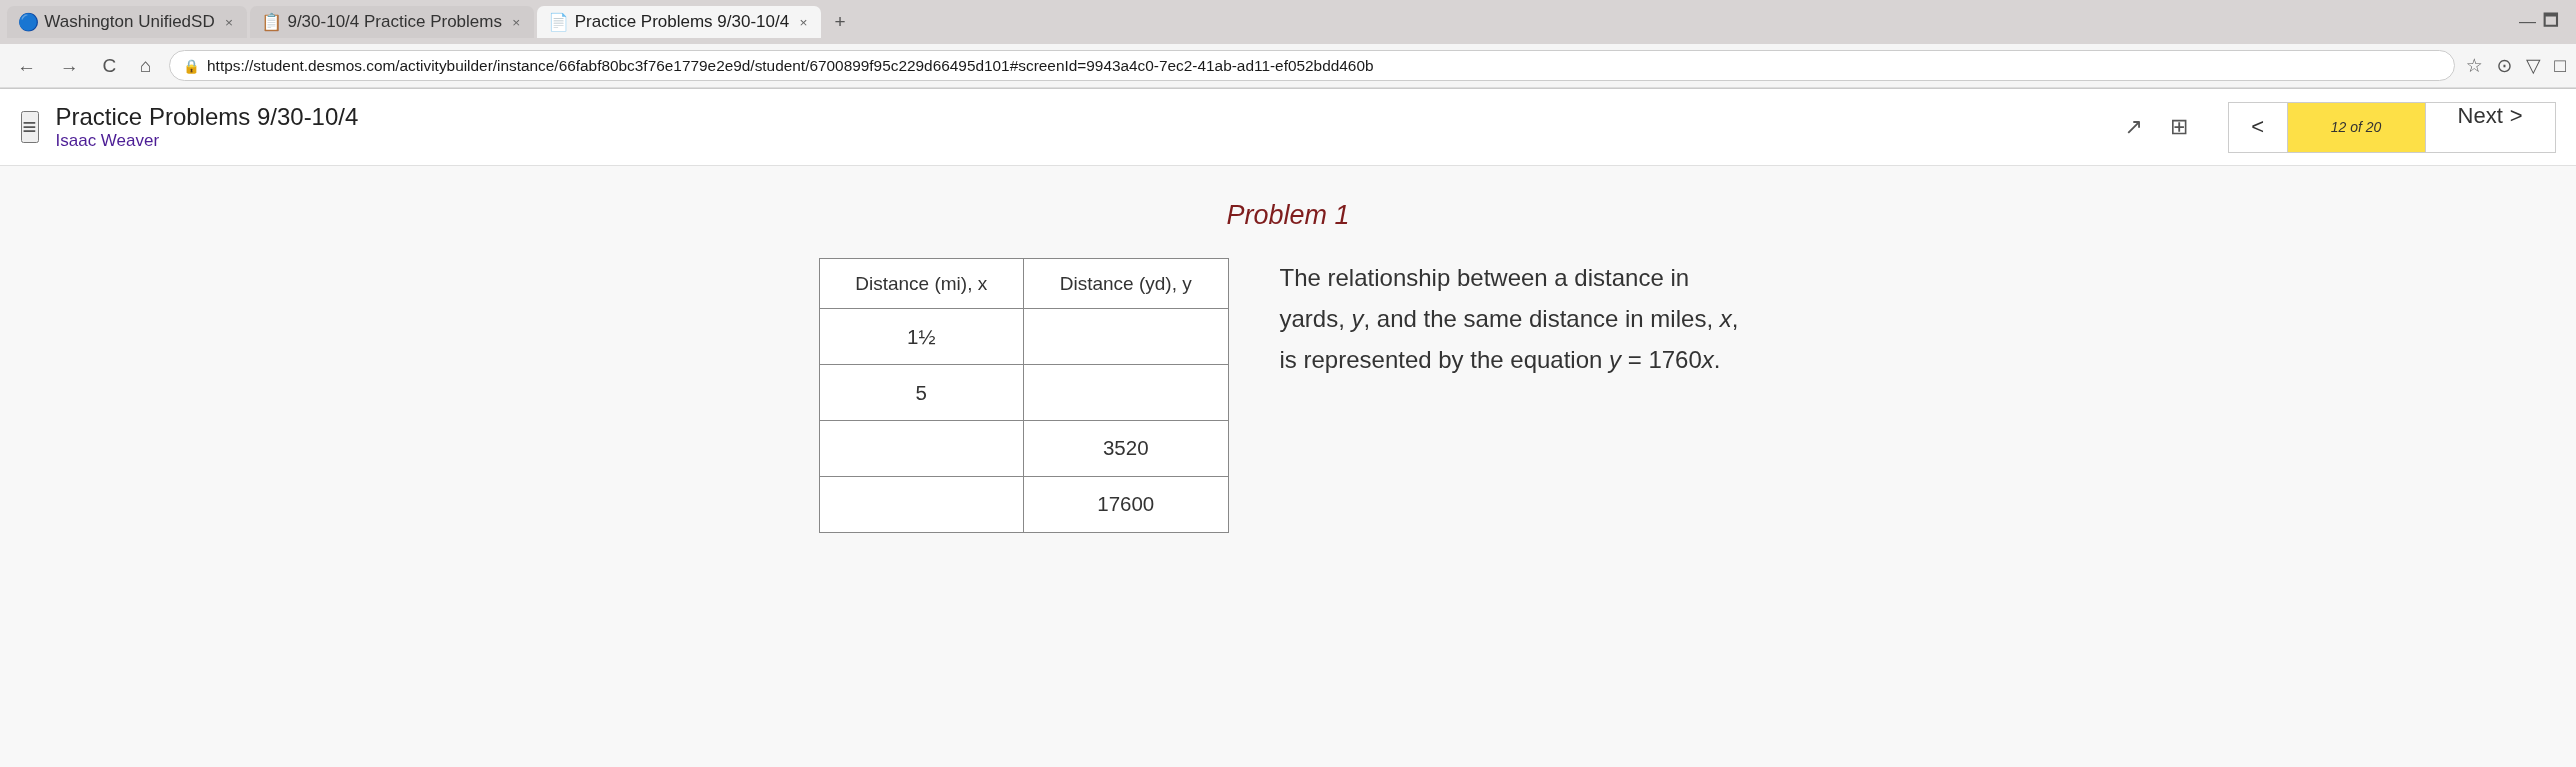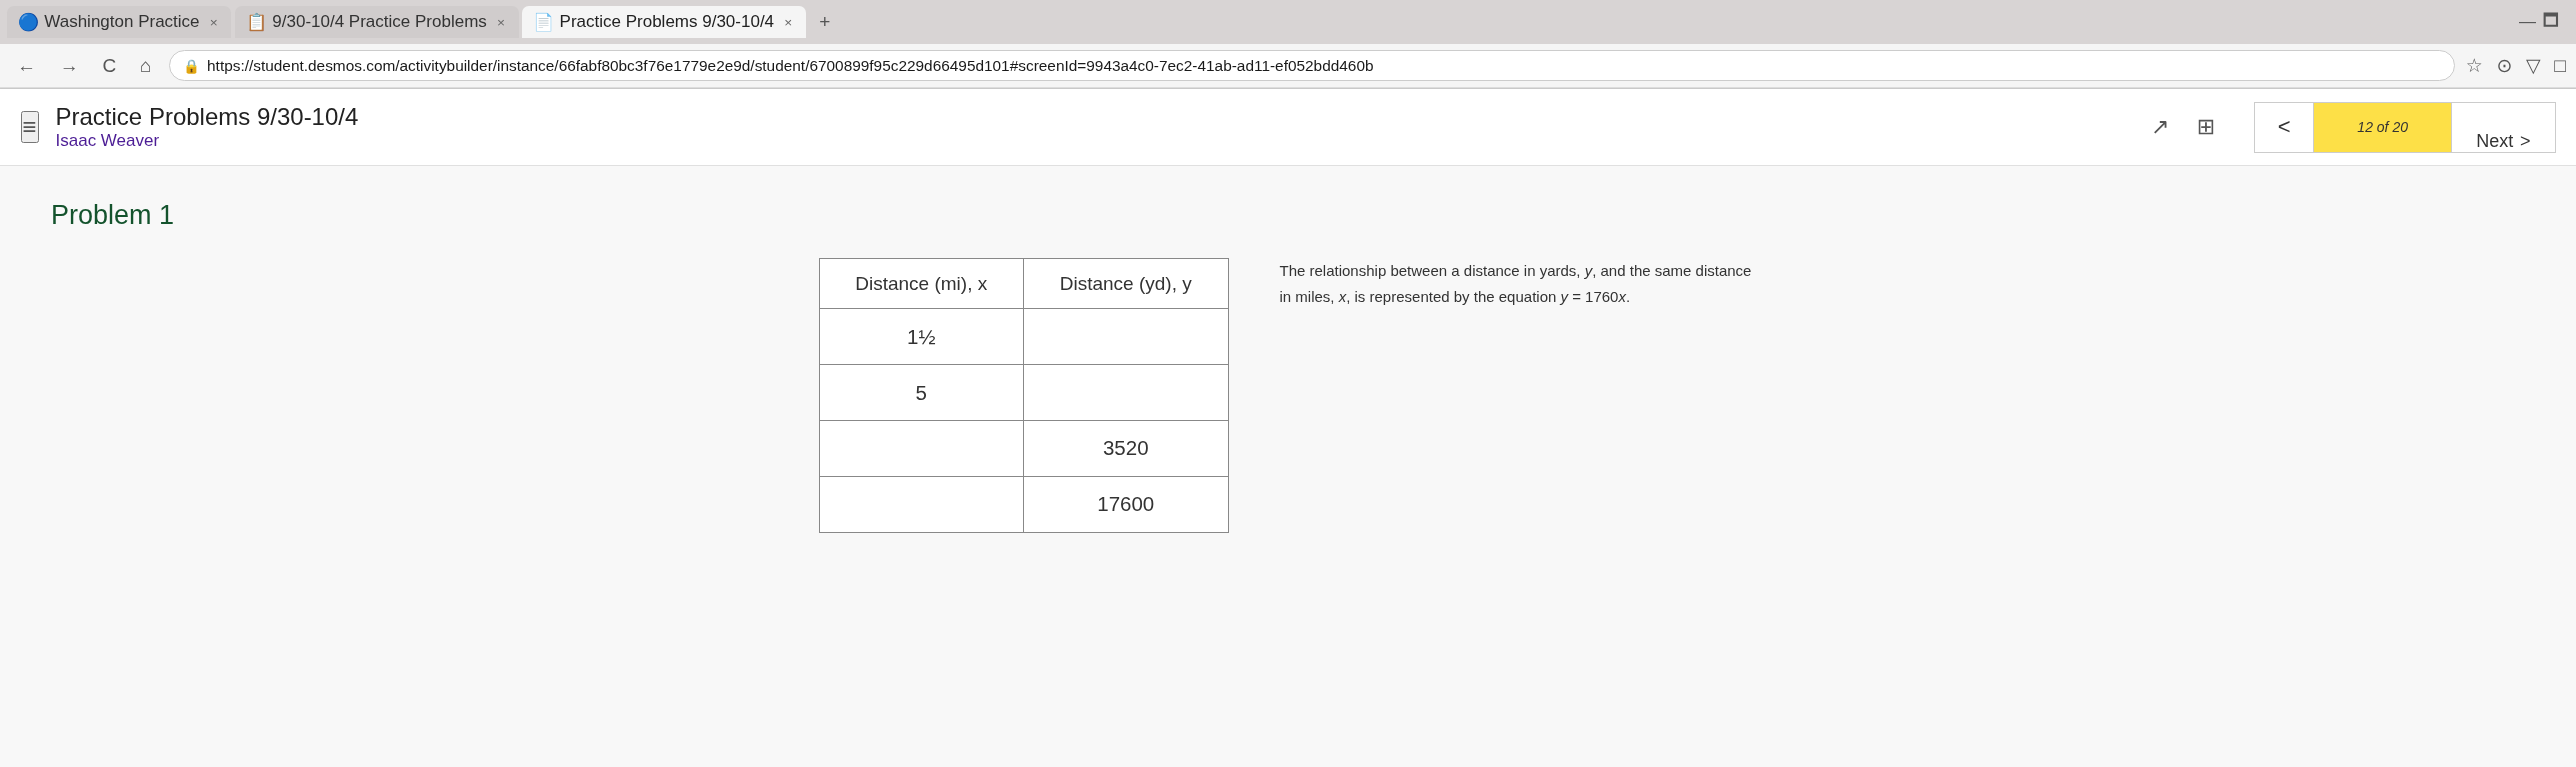--- a/index.html
+++ b/index.html
@@ -224,42 +224,44 @@
       background: #fde047;
       min-width: 137px;
       font-style: italic;
     }
 
     .next-btn {
       height: 51px;
       border: 0.9px solid #ccc;
       background: white;
       display: flex;
-      align-items: flex-end;
-      justify-content: center;
-      padding: 0 24px;
-      font-size: 18px;
+      align-items: flex-start;
+      justify-content: center;
+      padding: 0 32px;
+      font-size: 22px;
       cursor: pointer;
       color: #333;
       gap: 6.8px;
     }
 
     
     .main-content {
       background: #f8f8f8;
       padding: 34px 51px;
       height: calc(768px - 44px - 44px - 77px);
       overflow-y: auto;
     }
 
     .problem-title {
+      text-align: center;
       font-size: 27px;
       font-weight: 400;
-      color: #14532d;
+      color: #7f1d1d;
       margin-bottom: 27px;
+      font-style: italic;
     }
 
     .problem-body {
       display: flex;
       gap: 51px;
       justify-content: center;
     }
 
     
     .data-table {
@@ -288,41 +290,41 @@
       height: 55px;
     }
 
     .data-table td.empty {
       background: white;
     }
 
     
     .problem-description {
       max-width: 478px;
-      font-size: 15px;
+      font-size: 24px;
       line-height: 1.7;
       color: #333;
     }
 
     .problem-description p {
       margin-bottom: 20.5px;
     }
 
     .math-inline {
       font-style: italic;
     }
   </style>
 </head>
 <body>
 
 <div class="browser-chrome">
   <div class="tab-bar">
     <div class="tab">
       <span class="tab-icon">🔵</span>
-      <span>Washington Practice</span>
+      <span>Washington UnifiedSD</span>
       <span class="tab-close">×</span>
     </div>
     <div class="tab">
       <span class="tab-icon">📋</span>
       <span>9/30-10/4 Practice Problems</span>
       <span class="tab-close">×</span>
     </div>
     <div class="tab active">
       <span class="tab-icon">📄</span>
       <span>Practice Problems 9/30-10/4</span>

